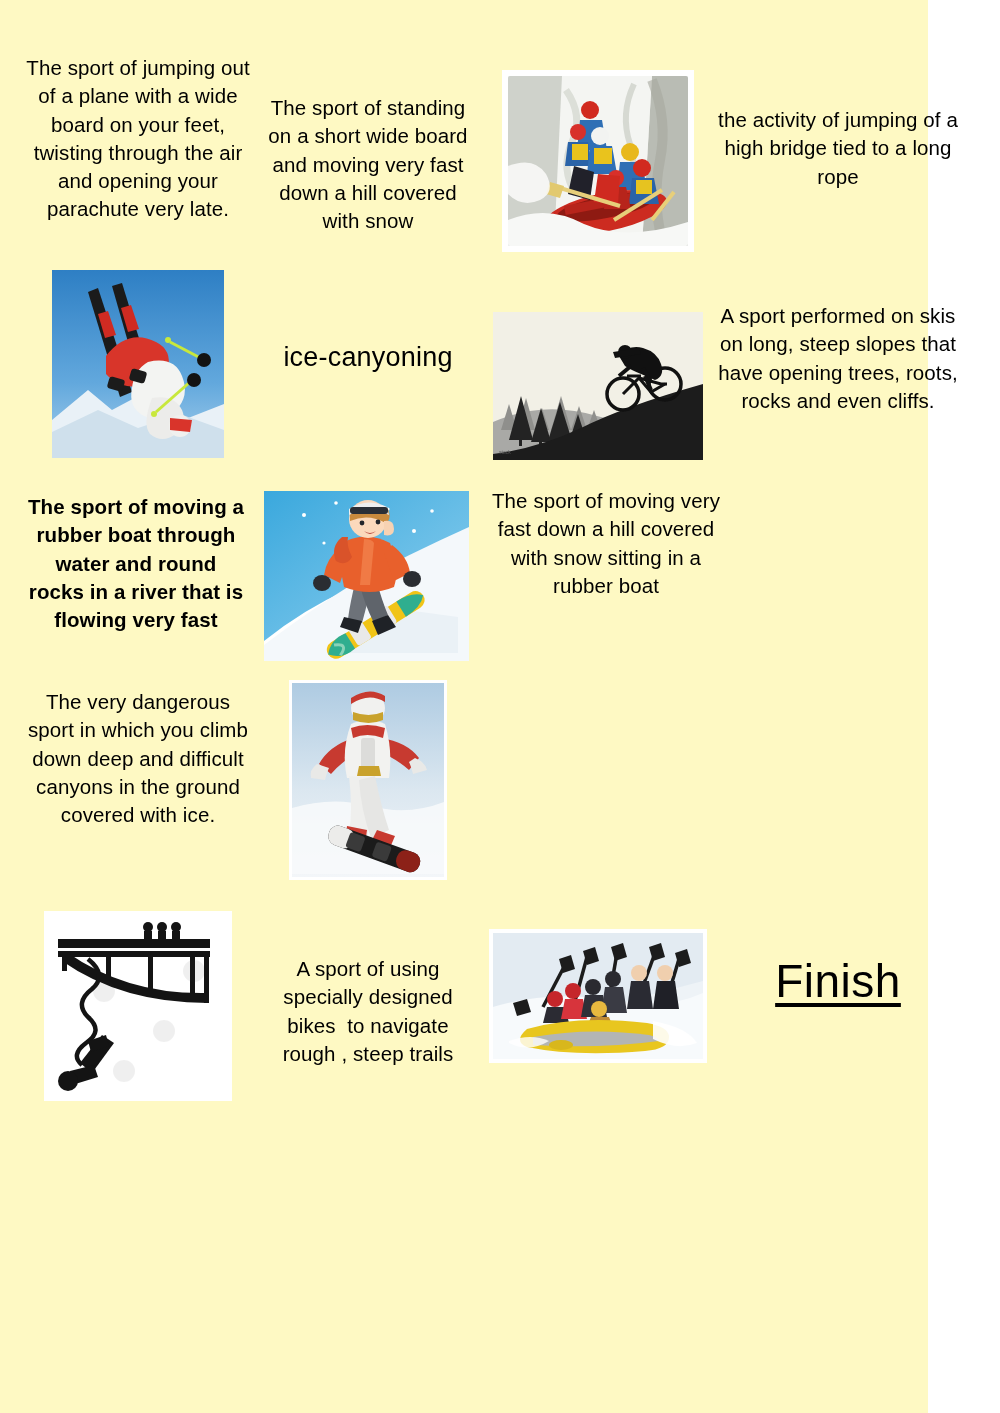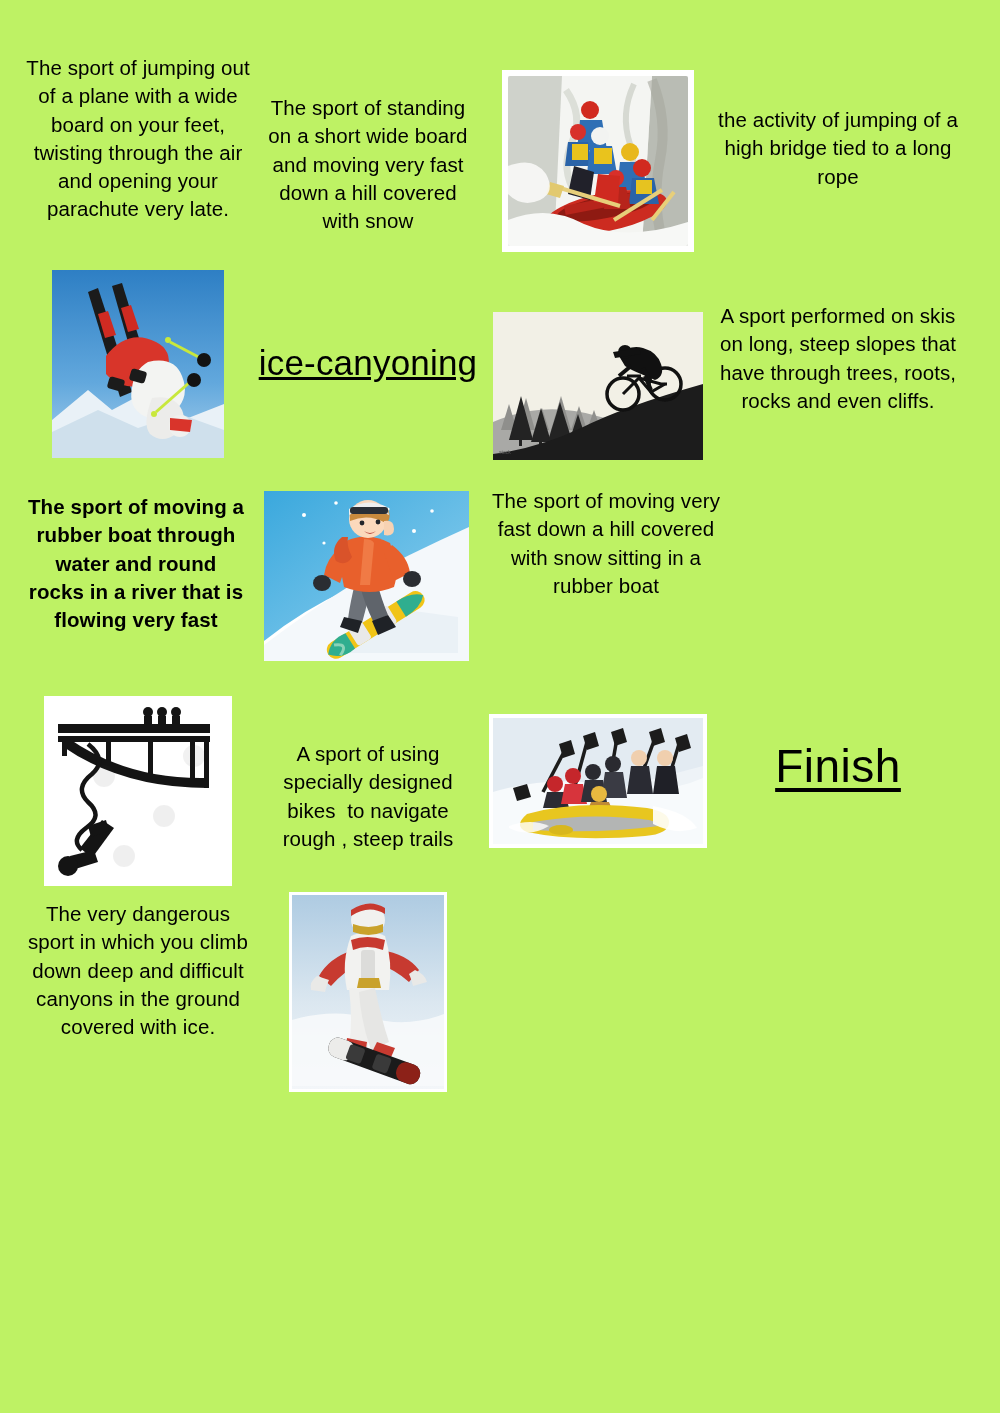--- a/index.html
+++ b/index.html
@@ -12,23 +12,23 @@
     height: 1413px;
     position: relative;
     font-family: "Liberation Sans", sans-serif;
     color: #000000;
     overflow: hidden;
   }
   .sheet {
     position: absolute;
     left: 0;
     top: 0;
-    width: 1000px;
+    width: 928px;
     height: 1413px;
-    background: #bef264;
+    background: #fef9c3;
   }
   .grid {
     position: absolute;
     left: 22px;
     top: 48px;
     width: 940px;
   }
   .row {
     display: flex;
     flex-direction: row;
@@ -48,24 +48,23 @@
   .col-d { width: 248px; }
 
   .deftext {
     font-size: 20.5px;
     line-height: 1.38;
     text-align: center;
     letter-spacing: 0.1px;
     white-space: pre-wrap;
   }
   .bigword {
-    font-size: 35px;
+    font-size: 27px;
     line-height: 1.3;
     letter-spacing: 0.2px;
-    text-decoration: underline;
   }
   .finish {
     font-size: 46px;
     line-height: 1.05;
     text-align: center;
     text-decoration: underline;
     text-underline-offset: 6px;
     letter-spacing: 0.5px;
   }
   .imgbox {
@@ -273,21 +272,21 @@
               <path d="M138 54 l-12 10" stroke-width="4"></path>
               <path d="M150 56 l8 14" stroke-width="4"></path>
               <path d="M152 64 l6 14" stroke-width="4"></path>
             </g>
             <text x="6" y="142" font-family="Liberation Sans, sans-serif" font-size="5" fill="#555">stock</text>
           </svg>
         </div>
       </div>
 
       <div class="cell col-d r2c4">
-        <div class="deftext">A sport performed on skis  on long, steep slopes that have through trees, roots, rocks and even cliffs.</div>
+        <div class="deftext">A sport performed on skis  on long, steep slopes that have opening trees, roots, rocks and even cliffs.</div>
       </div>
     </div>
 
     <div class="row row-3">
 
 
       <div class="cell col-b r3c2">
         <div class="deftext">The sport of moving a rubber boat through water and round rocks in a river that is flowing very fast</div>
       </div>
 
@@ -349,20 +348,74 @@
             <path d="M120 30 q10 -2 10 8 q0 8 -10 6 z" fill="#f7d2b3"></path>
           </svg>
         </div>
       </div>
 
       <div class="cell col-d r3c4">
         <div class="deftext">The sport of moving very fast down a hill covered with snow sitting in a rubber boat</div>
       </div>
     </div>
 
+    <div class="row row-5">
+
+      <div class="cell col-a r5c1">
+        <div class="deftext">The very dangerous sport in which you climb down deep and difficult canyons in the ground covered with ice.</div>
+      </div>
+
+      <div class="cell col-b r5c2">
+        <div class="imgbox">
+          <svg width="158" height="200" viewBox="0 0 158 200" role="img">
+            <defs>
+              <linearGradient id="skySurf" x1="0" y1="0" x2="0" y2="1">
+                <stop offset="0%" stop-color="#aecbe2"></stop>
+                <stop offset="55%" stop-color="#dbe7f0"></stop>
+                <stop offset="100%" stop-color="#f3f6f9"></stop>
+              </linearGradient>
+            </defs>
+            <rect x="0" y="0" width="158" height="200" fill="#ffffff"></rect>
+            <rect x="3" y="3" width="152" height="194" fill="url(#skySurf)"></rect>
+            <path d="M3 128 q40 -12 78 -2 q38 10 74 -4 l0 72 l-152 0 z" fill="#f7f9fb" opacity="0.9"></path>
+
+            <path d="M64 58 q-24 8 -34 26 l12 10 q14 -16 30 -22 z" fill="#c73a30"></path>
+            <path d="M92 58 q26 4 38 20 l-10 12 q-16 -14 -32 -18 z" fill="#c73a30"></path>
+            <path d="M28 84 q-8 6 -6 14 l14 2 q2 -8 4 -12 z" fill="#e9e9e7"></path>
+            <path d="M126 78 q10 4 12 12 l-14 4 q-2 -8 -4 -12 z" fill="#e9e9e7"></path>
+
+            <path d="M62 44 q18 -8 34 0 q8 26 4 54 l-42 0 q-6 -28 4 -54 z" fill="#f2f2f0"></path>
+            <path d="M62 48 q16 -6 34 0 l-2 10 q-16 -6 -30 0 z" fill="#c73a30"></path>
+            <rect x="72" y="58" width="14" height="36" rx="3" fill="#dcdcda"></rect>
+            <path d="M70 86 l20 0 l2 10 l-24 0 z" fill="#c9a22c"></path>
+
+            <path d="M60 96 q4 34 0 58 l18 4 q6 -30 6 -60 z" fill="#efefed"></path>
+            <path d="M86 96 q6 30 14 54 l-18 8 q-10 -28 -12 -58 z" fill="#e6e6e4"></path>
+            <path d="M58 146 l20 4 l-2 14 l-20 -4 z" fill="#c73a30"></path>
+            <path d="M88 150 l18 6 l-6 14 l-18 -8 z" fill="#c73a30"></path>
+
+            <ellipse cx="79" cy="28" rx="17" ry="16" fill="#f1f1ef"></ellipse>
+            <path d="M62 24 q18 -12 34 -2 l0 -6 q-16 -10 -34 2 z" fill="#c73a30"></path>
+            <path d="M64 32 q16 6 30 0 l0 8 q-14 6 -30 0 z" fill="#c9a22c"></path>
+
+            <g transform="rotate(20 82 172)">
+              <rect x="36" y="158" width="96" height="20" rx="9" fill="#1b1b1b"></rect>
+              <rect x="36" y="158" width="26" height="20" rx="9" fill="#ececea"></rect>
+              <rect x="108" y="158" width="24" height="20" rx="9" fill="#8c2118"></rect>
+              <rect x="56" y="160" width="16" height="16" rx="3" fill="#3a3a3a"></rect>
+              <rect x="84" y="160" width="16" height="16" rx="3" fill="#3a3a3a"></rect>
+            </g>
+          </svg>
+        </div>
+      </div>
+
+      <div class="cell col-c empty"></div>
+      <div class="cell col-d empty"></div>
+    </div>
+
     <div class="row row-4">
 
       <div class="cell col-a r4c1">
         <div class="imgbox">
           <svg width="188" height="190" viewBox="0 0 188 190" role="img">
             <rect x="0" y="0" width="188" height="190" fill="#ffffff"></rect>
 
             <rect x="14" y="28" width="152" height="9" fill="#141414"></rect>
             <rect x="14" y="40" width="152" height="6" fill="#141414"></rect>
 
@@ -454,68 +507,14 @@
             <path d="M20 112 q22 -8 40 0 q-20 12 -40 2 z" fill="#ffffff" opacity="0.8"></path>
           </svg>
         </div>
       </div>
 
       <div class="cell col-d r4c4">
         <div class="finish">Finish</div>
       </div>
     </div>
 
-    <div class="row row-5">
-
-      <div class="cell col-a r5c1">
-        <div class="deftext">The very dangerous sport in which you climb down deep and difficult canyons in the ground covered with ice.</div>
-      </div>
-
-      <div class="cell col-b r5c2">
-        <div class="imgbox">
-          <svg width="158" height="200" viewBox="0 0 158 200" role="img">
-            <defs>
-              <linearGradient id="skySurf" x1="0" y1="0" x2="0" y2="1">
-                <stop offset="0%" stop-color="#aecbe2"></stop>
-                <stop offset="55%" stop-color="#dbe7f0"></stop>
-                <stop offset="100%" stop-color="#f3f6f9"></stop>
-              </linearGradient>
-            </defs>
-            <rect x="0" y="0" width="158" height="200" fill="#ffffff"></rect>
-            <rect x="3" y="3" width="152" height="194" fill="url(#skySurf)"></rect>
-            <path d="M3 128 q40 -12 78 -2 q38 10 74 -4 l0 72 l-152 0 z" fill="#f7f9fb" opacity="0.9"></path>
-
-            <path d="M64 58 q-24 8 -34 26 l12 10 q14 -16 30 -22 z" fill="#c73a30"></path>
-            <path d="M92 58 q26 4 38 20 l-10 12 q-16 -14 -32 -18 z" fill="#c73a30"></path>
-            <path d="M28 84 q-8 6 -6 14 l14 2 q2 -8 4 -12 z" fill="#e9e9e7"></path>
-            <path d="M126 78 q10 4 12 12 l-14 4 q-2 -8 -4 -12 z" fill="#e9e9e7"></path>
-
-            <path d="M62 44 q18 -8 34 0 q8 26 4 54 l-42 0 q-6 -28 4 -54 z" fill="#f2f2f0"></path>
-            <path d="M62 48 q16 -6 34 0 l-2 10 q-16 -6 -30 0 z" fill="#c73a30"></path>
-            <rect x="72" y="58" width="14" height="36" rx="3" fill="#dcdcda"></rect>
-            <path d="M70 86 l20 0 l2 10 l-24 0 z" fill="#c9a22c"></path>
-
-            <path d="M60 96 q4 34 0 58 l18 4 q6 -30 6 -60 z" fill="#efefed"></path>
-            <path d="M86 96 q6 30 14 54 l-18 8 q-10 -28 -12 -58 z" fill="#e6e6e4"></path>
-            <path d="M58 146 l20 4 l-2 14 l-20 -4 z" fill="#c73a30"></path>
-            <path d="M88 150 l18 6 l-6 14 l-18 -8 z" fill="#c73a30"></path>
-
-            <ellipse cx="79" cy="28" rx="17" ry="16" fill="#f1f1ef"></ellipse>
-            <path d="M62 24 q18 -12 34 -2 l0 -6 q-16 -10 -34 2 z" fill="#c73a30"></path>
-            <path d="M64 32 q16 6 30 0 l0 8 q-14 6 -30 0 z" fill="#c9a22c"></path>
-
-            <g transform="rotate(20 82 172)">
-              <rect x="36" y="158" width="96" height="20" rx="9" fill="#1b1b1b"></rect>
-              <rect x="36" y="158" width="26" height="20" rx="9" fill="#ececea"></rect>
-              <rect x="108" y="158" width="24" height="20" rx="9" fill="#8c2118"></rect>
-              <rect x="56" y="160" width="16" height="16" rx="3" fill="#3a3a3a"></rect>
-              <rect x="84" y="160" width="16" height="16" rx="3" fill="#3a3a3a"></rect>
-            </g>
-          </svg>
-        </div>
-      </div>
-
-      <div class="cell col-c empty"></div>
-      <div class="cell col-d empty"></div>
-    </div>
-
   </div>
 </div>
 
 </body></html>

